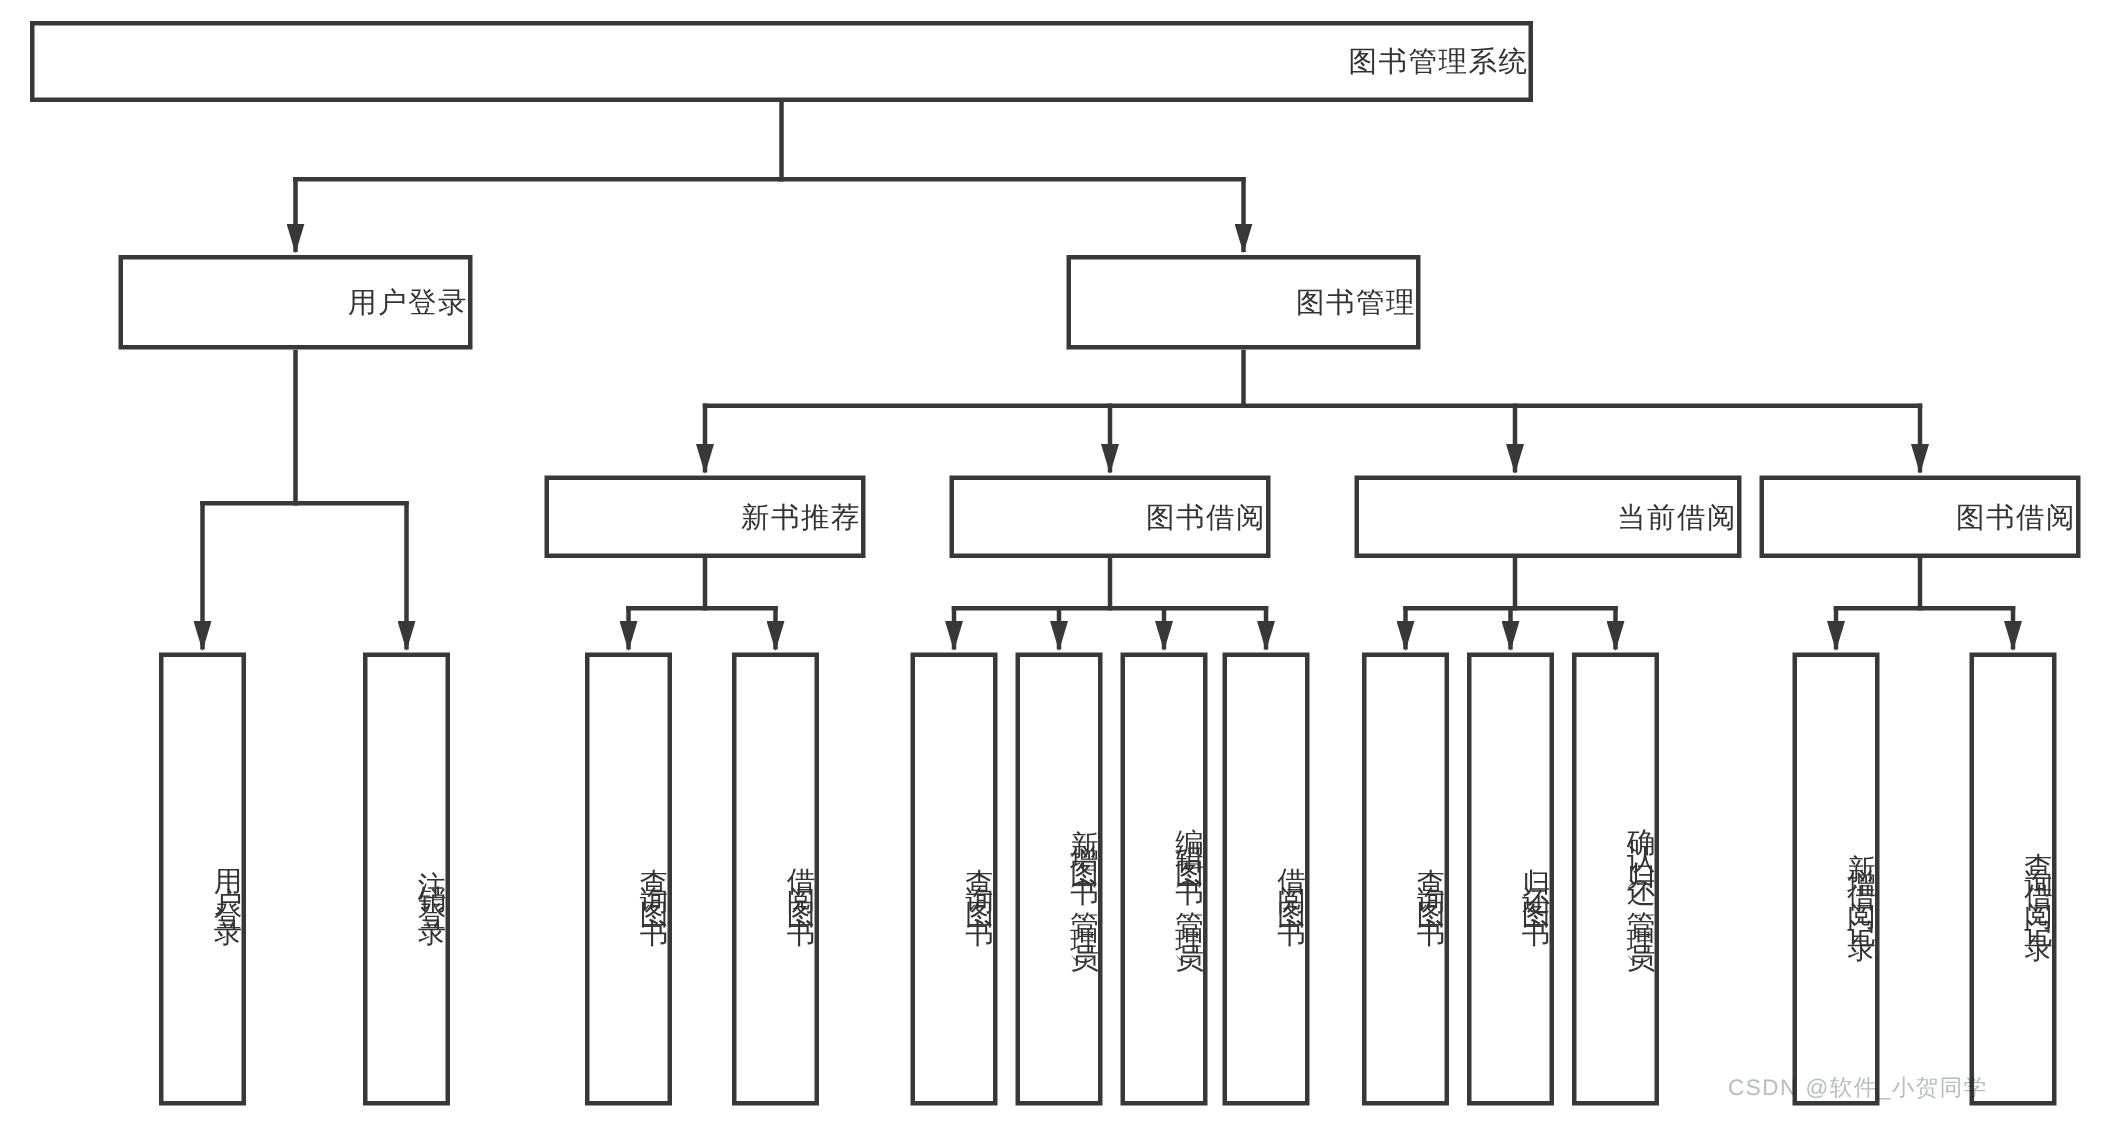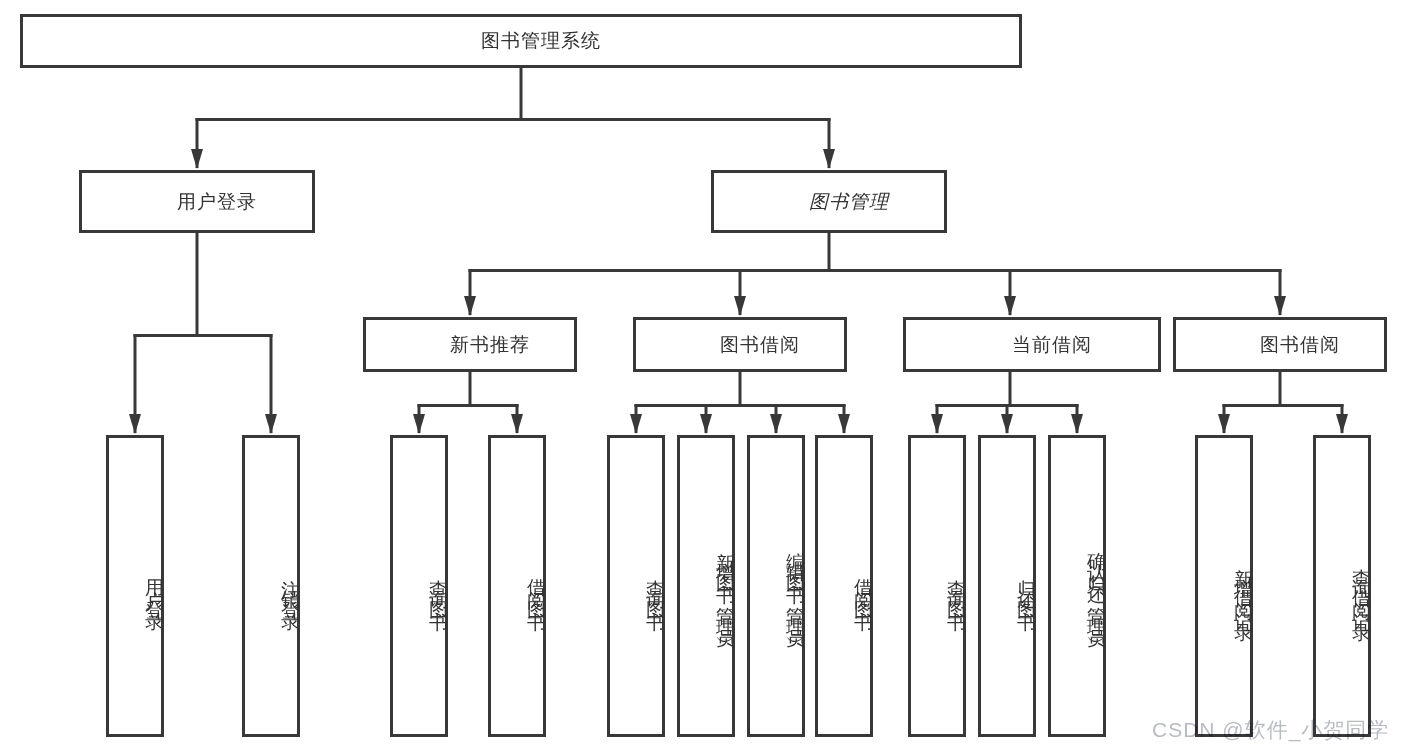--- a/index.html
+++ b/index.html
@@ -13,42 +13,42 @@
     color: #333333;
     overflow: hidden;
   }
   .wires { position: absolute; left: 0; top: 0; width: 1405px; height: 747px; }
   .node {
     position: absolute;
     border: 3px solid #383838;
     background: #ffffff;
     display: flex;
     align-items: center;
-    justify-content: center;
+    justify-content: flex-end;
     font-size: 19px;
     letter-spacing: 1px;
     white-space: nowrap;
     padding-left: 40px;
   }
   .root  { left: 20px;  top: 14px;  width: 1002px; height: 54px; }
   .lv2   { top: 170px; width: 236px; height: 63px; }
   .lv3   { top: 317px; height: 55px; }
   .leaf  { top: 435px; width: 58px; height: 302px; }
   .leaf .vtext {
     writing-mode: vertical-rl;
     text-orientation: mixed;
     font-size: 19px;
     letter-spacing: 11px;
     line-height: 1;
   }
   .watermark {
     position: absolute;
     left: 1152px;
     top: 716px;
-    font-size: 21px;
+    font-size: 15px;
     letter-spacing: 1px;
     color: #b7bbc2;
     mix-blend-mode: multiply;
     white-space: nowrap;
   }
 </style>
 </head>
 <body>
 
 <div class="stage">
@@ -108,21 +108,21 @@
     </g>
   </svg>
 
   <div class="node root">
     <span>图书管理系统</span>
   </div>
 
   <div class="node lv2" style="left:79px;">
     <span>用户登录</span>
   </div>
-  <div class="node lv2" style="left:711px;font-style:italic;">
+  <div class="node lv2" style="left:711px;">
     <span>图书管理</span>
   </div>
 
   <div class="node lv3" style="left:633px; width:214px;">
     <span>图书借阅</span>
   </div>
   <div class="node lv3" style="left:363px; width:214px;">
     <span>新书推荐</span>
   </div>
   <div class="node lv3" style="left:903px; width:258px;">

